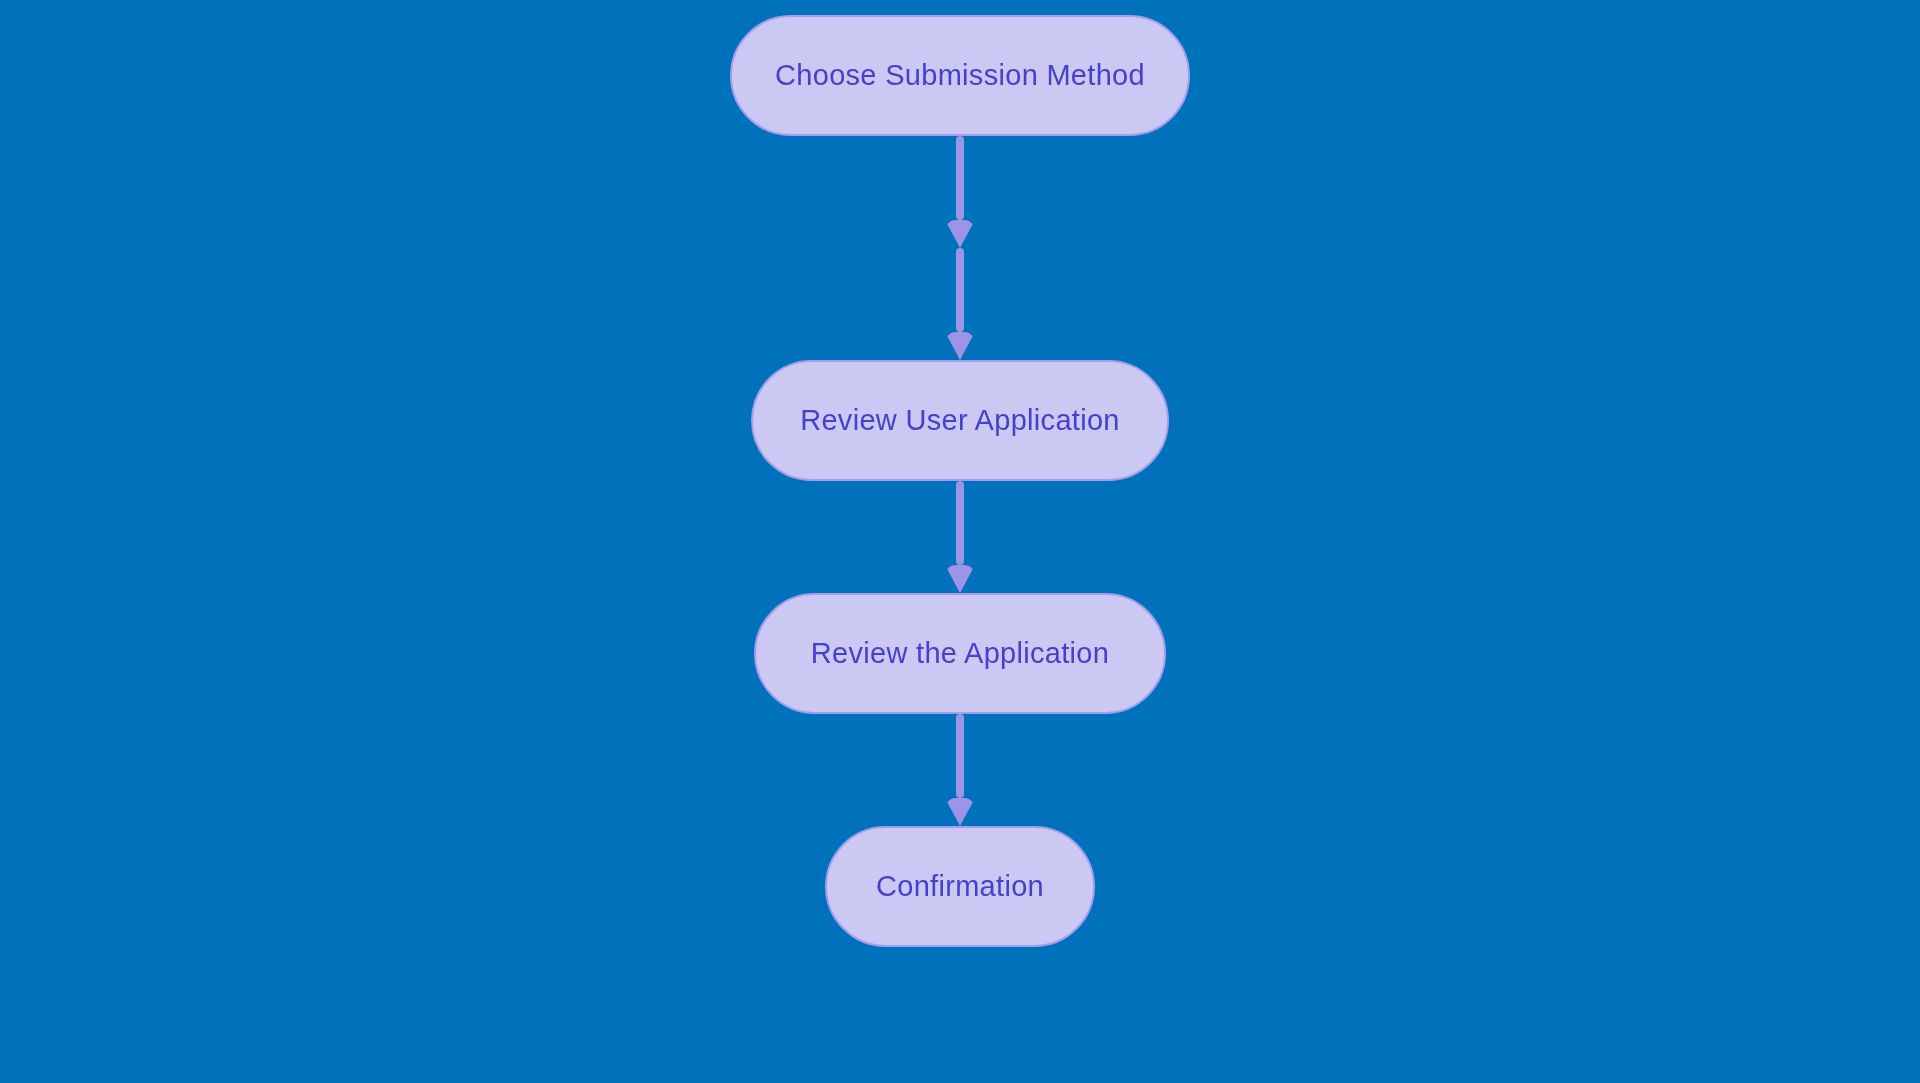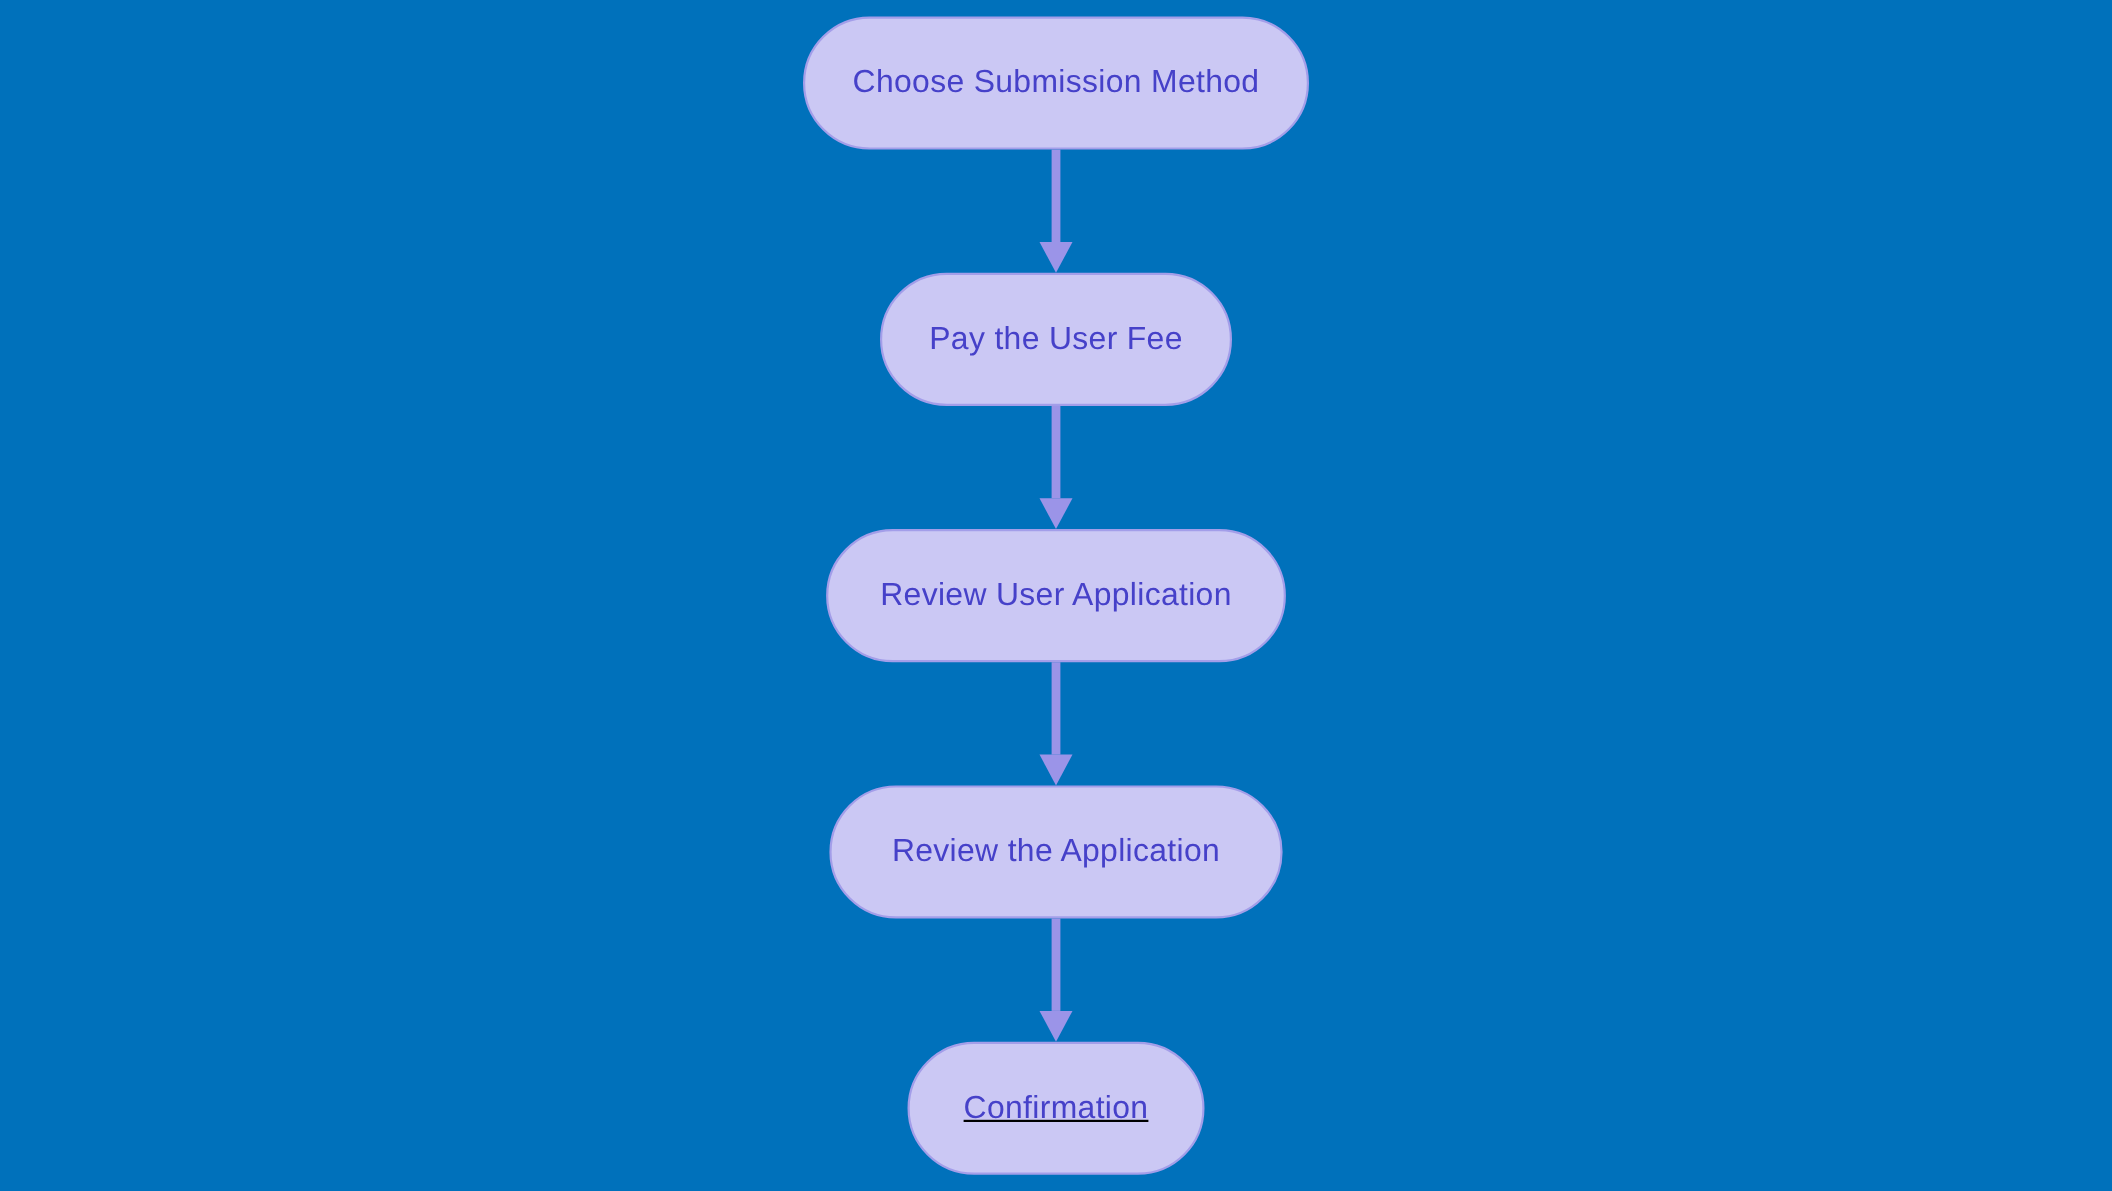--- a/index.html
+++ b/index.html
@@ -2,21 +2,21 @@
 <html style="--background: #0071BB; --node-fill: #CBC8F4; --node-border: #A39EE9; --node-text: #4641C9; --arrow: #9B94E8;"><head>
 <meta charset="utf-8">
 <style>
   :root {
     --background: #0071BB;
     --node-fill: #CBC8F4;
     --node-border: #A39EE9;
     --node-text: #4641C9;
     --arrow: #9B94E8;
   }
-  * { margin: 0; padding: 0; box-sizing: border-box; }
+  * { margin: 0; padding: 0; box-sizing: border-box; border-radius: 11px; }
   html, body { width: 1920px; height: 1083px; overflow: hidden; }
   body {
     background: var(--background);
     font-family: "Liberation Sans", "DejaVu Sans", sans-serif;
   }
   .canvas {
     position: relative;
     width: 1920px;
     height: 1083px;
     display: flex;
@@ -37,21 +37,21 @@
   .node-label {
     color: var(--node-text);
     font-size: 29px;
     letter-spacing: 0.3px;
     white-space: nowrap;
   }
   .n1 { width: 460px; }
   .n2 { width: 320px; }
   .n3 { width: 418px; }
   .n4 { width: 412px; }
-  .n5 { width: 270px; text-decoration: underline; }
+  .n5 { width: 270px; }
   .arrow {
     height: 112px;
     width: 30px;
     display: flex;
     flex-direction: column;
     align-items: center;
     flex: 0 0 auto;
   }
   .arrow-stem {
     width: 8px;
@@ -73,23 +73,20 @@
 
   <div class="node n1">
     <span class="node-label">Choose Submission Method</span>
   </div>
 
   <div class="arrow">
     <div class="arrow-stem"></div>
     <div class="arrow-head"></div>
   </div>
 
-  <div class="node n2">
-    <span class="node-label">Pay the User Fee</span>
-  </div>
 
   <div class="arrow">
     <div class="arrow-stem"></div>
     <div class="arrow-head"></div>
   </div>
 
   <div class="node n3">
     <span class="node-label">Review User Application</span>
   </div>
 

